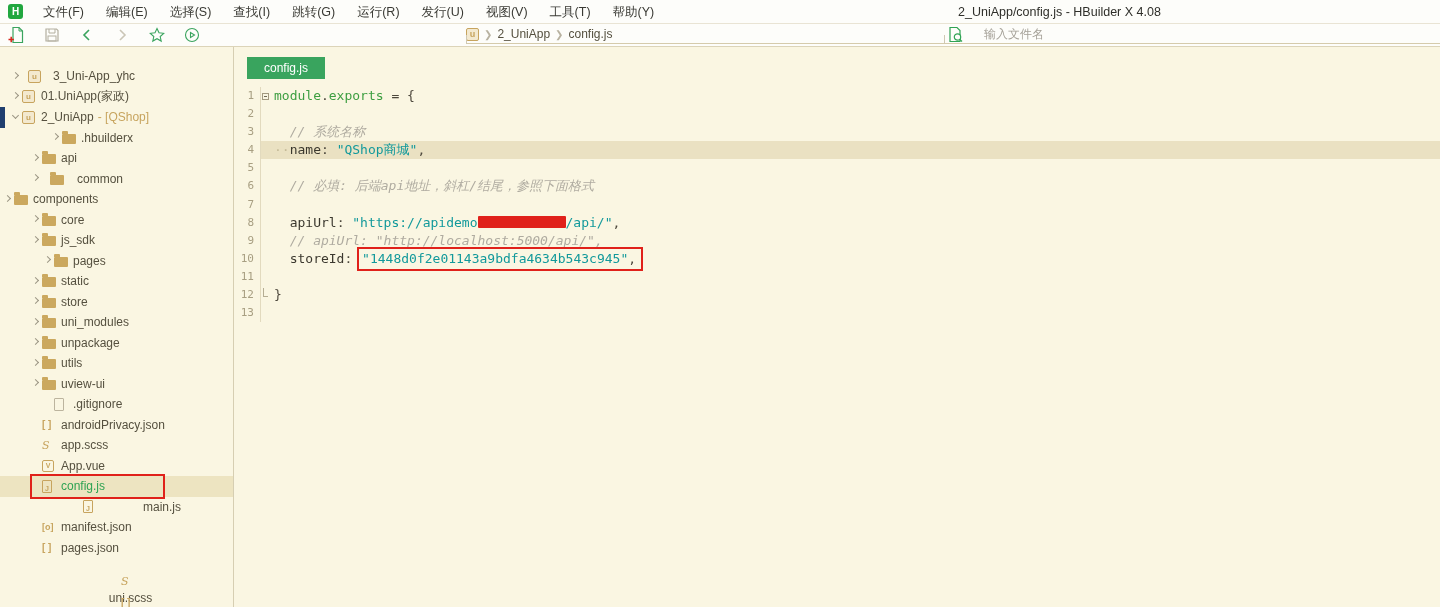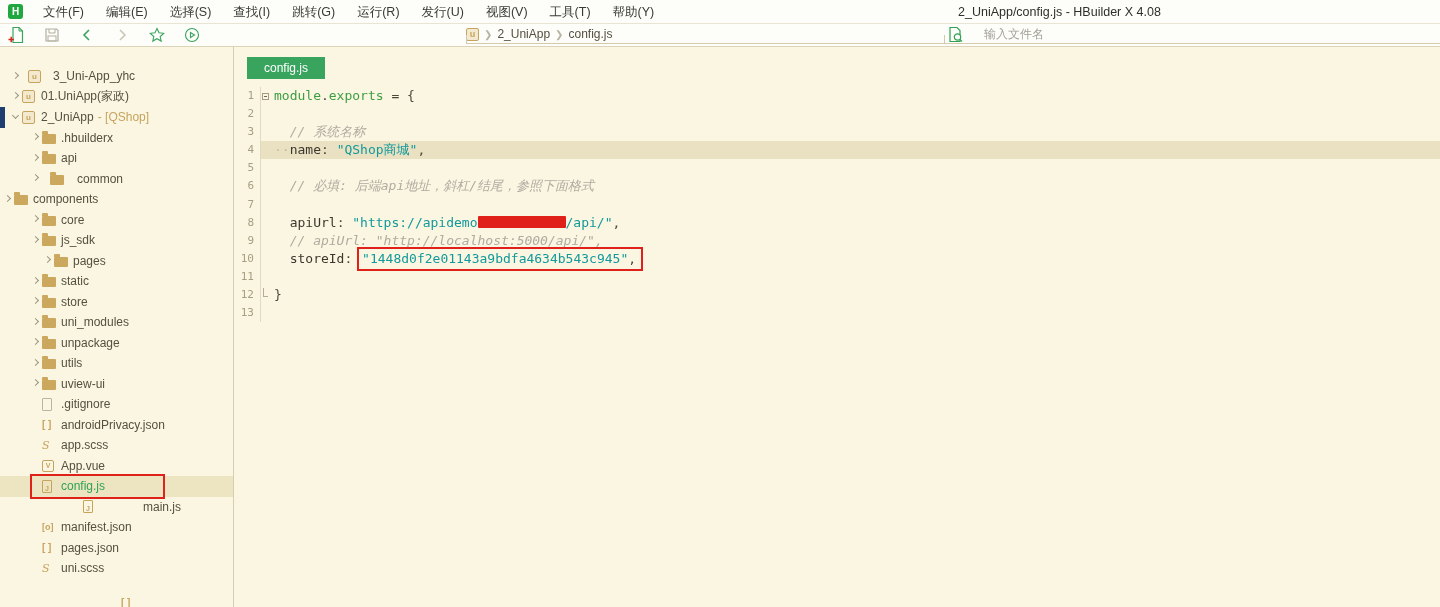--- a/index.html
+++ b/index.html
@@ -208,21 +208,21 @@
       <div class="trow act" style="padding-left: 8px;">
         <span class="chevcol">
           <span class="chev exp"></span>
         </span>
         <span class="iconcol">
           <span class="ic-u"></span>
         </span>
         <span class="tlabel">2_UniApp</span>
         <span class="tsuffix">- [QShop]</span>
       </div>
-      <div class="trow" style="padding-left: 28px;">
+      <div class="trow" style="padding-left: 12px; margin-left: 36px;">
         <span class="chevcol">
           <span class="chev"></span>
         </span>
         <span class="iconcol">
           <span class="ic-folder"></span>
         </span>
         <span class="tlabel">.hbuilderx</span>
       </div>
       <div class="trow" style="padding-left: 28px;">
         <span class="chevcol">
@@ -325,21 +325,21 @@
       </div>
       <div class="trow" style="padding-left: 28px;">
         <span class="chevcol">
           <span class="chev"></span>
         </span>
         <span class="iconcol">
           <span class="ic-folder"></span>
         </span>
         <span class="tlabel">uview-ui</span>
       </div>
-      <div class="trow" style="padding-left: 28px;">
+      <div class="trow" style="padding-left: 40px;">
         <span class="chevcol"></span>
         <span class="iconcol">
           <span class="ic-doc"></span>
         </span>
         <span class="tlabel">.gitignore</span>
       </div>
       <div class="trow" style="padding-left: 28px;">
         <span class="chevcol"></span>
         <span class="iconcol">
           <span class="ic-json"></span>
@@ -382,21 +382,21 @@
         </span>
         <span class="tlabel">manifest.json</span>
       </div>
       <div class="trow" style="padding-left: 28px;">
         <span class="chevcol"></span>
         <span class="iconcol">
           <span class="ic-json"></span>
         </span>
         <span class="tlabel">pages.json</span>
       </div>
-      <div class="trow" style="padding-left: 28px;">
+      <div class="trow" style="padding-left: 28px; flex-direction: column;">
         <span class="chevcol"></span>
         <span class="iconcol">
           <span class="ic-scss"></span>
         </span>
         <span class="tlabel">uni.scss</span>
       </div>
       <div class="trow" style="padding-left: 28px; flex-direction: column;">
         <span class="chevcol"></span>
         <span class="iconcol">
           <span class="ic-json"></span>

